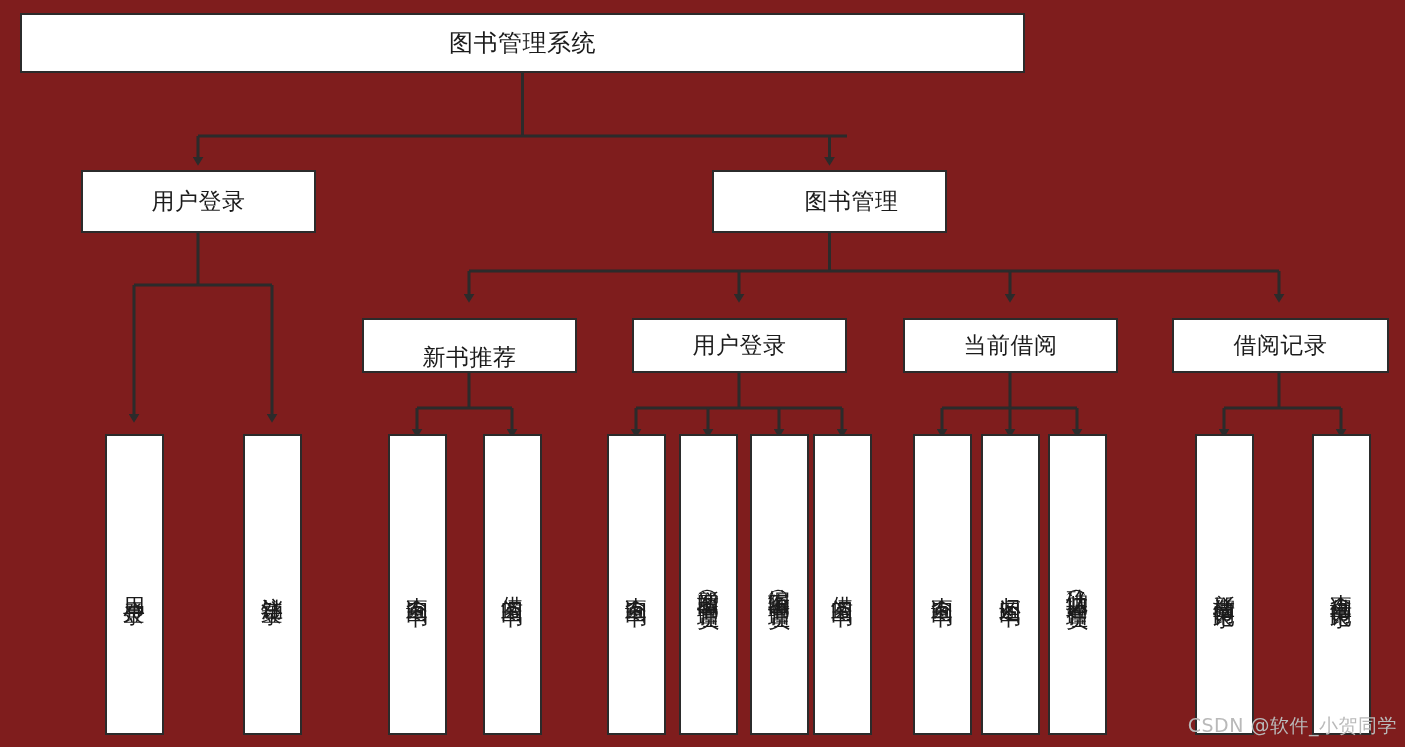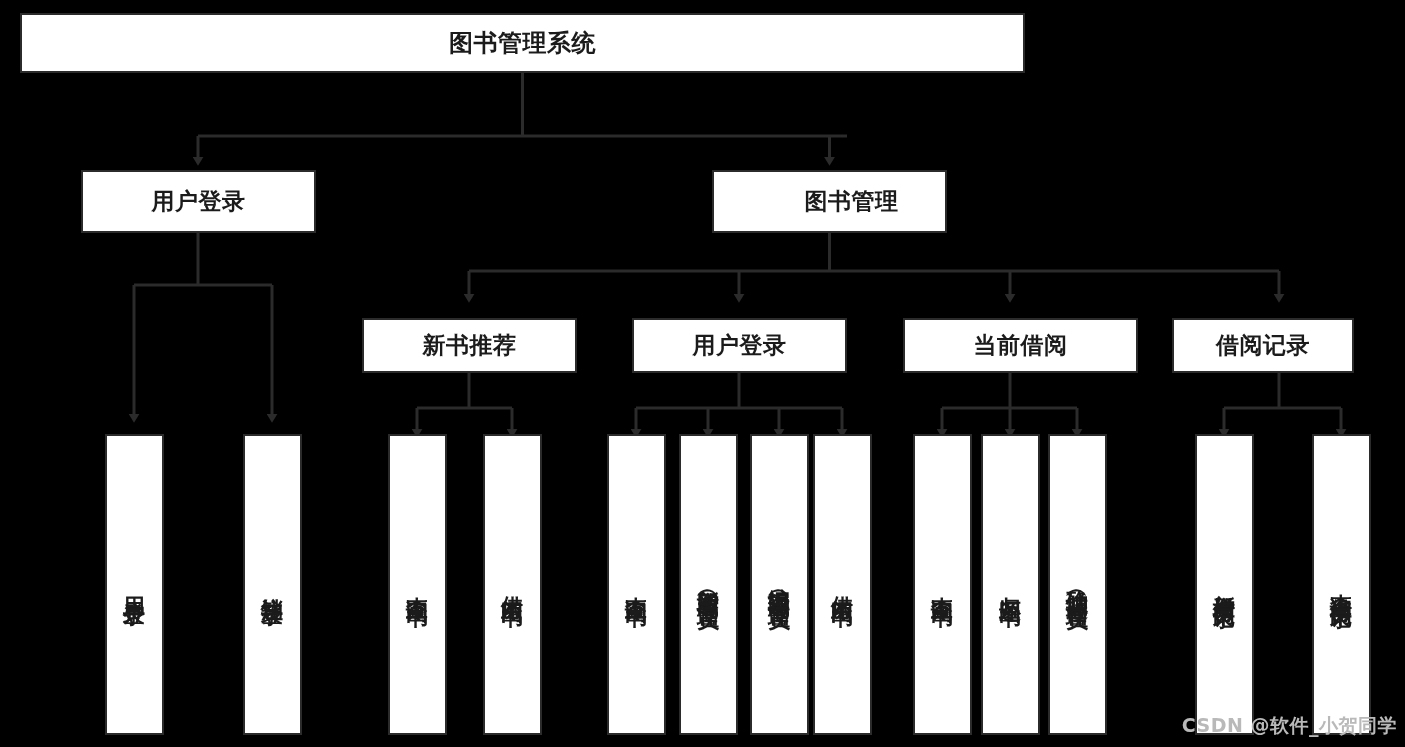--- a/index.html
+++ b/index.html
@@ -8,23 +8,22 @@
     padding: 0;
     background: #ffffff;
   }
   body {
     font-family: "DejaVu Sans", "Liberation Sans", sans-serif;
   }
   #canvas {
     position: relative;
     width: 1405px;
     height: 747px;
-    background: #000000;
+    background: #7f1d1d;
     overflow: hidden;
-    font-weight: bold;
   }
   #edges {
     position: absolute;
     left: 0;
     top: 0;
     width: 1405px;
     height: 747px;
     pointer-events: none;
   }
   .node {
@@ -133,30 +132,30 @@
     <span class="node-label">图书管理系统</span>
   </div>
 
   <div class="node h" style="left:81px; top:170px; width:235px; height:63px;">
     <span class="node-label">用户登录</span>
   </div>
   <div class="node h" style="left:712px; top:170px; width:235px; height:63px;padding-left:44px;">
     <span class="node-label">图书管理</span>
   </div>
 
-  <div class="node h" style="left:362px; top:318px; width:215px; height:55px;">
+  <div class="node h" style="left:362px; top:318px; width:215px; height:55px;align-items:flex-end;">
     <span class="node-label">新书推荐</span>
   </div>
   <div class="node h" style="left:632px; top:318px; width:215px; height:55px;">
     <span class="node-label">用户登录</span>
   </div>
-  <div class="node h" style="left:903px; top:318px; width:235px; height:55px;">
+  <div class="node h" style="left:903px; top:318px; width:215px; height:55px;">
     <span class="node-label">当前借阅</span>
   </div>
-  <div class="node h" style="left:1172px; top:318px; width:182px; height:55px;">
+  <div class="node h" style="left:1172px; top:318px; width:217px; height:55px;">
     <span class="node-label">借阅记录</span>
   </div>
 
   <div class="node v" style="left:105px; top:434px; width:59px; height:301px;">
     <span class="node-label">用户登录</span>
   </div>
   <div class="node v" style="left:243px; top:434px; width:59px; height:301px;">
     <span class="node-label">注销登录</span>
   </div>
 

